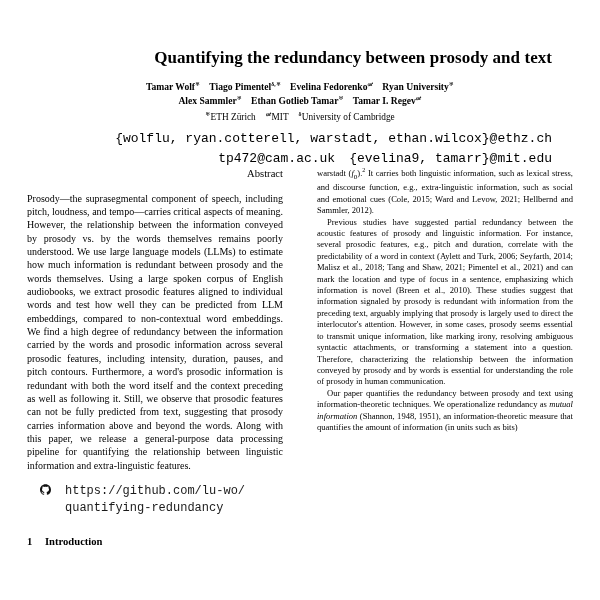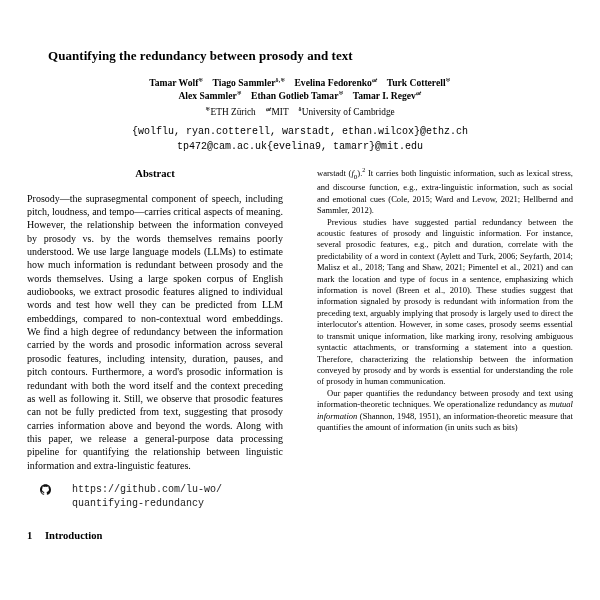--- a/index.html
+++ b/index.html
@@ -25,23 +25,23 @@
   }
 
   
   .title-block {
     padding: 0 48px;
     box-sizing: border-box;
   }
   .paper-title {
     margin: 0;
     padding-top: 48px;
-    font-size: 13px;
-    font-weight: bold;
-    text-align: left;
+    font-size: 17px;
+    font-weight: bold;
+    text-align: right;
     letter-spacing: 0.05px;
     line-height: 1.2;
   }
   .authors {
     margin-top: 12px;
     text-align: center;
     font-size: 9.6px;
     font-weight: bold;
     line-height: 1.42;
   }
@@ -62,27 +62,27 @@
     margin-top: 3px;
     text-align: center;
     font-size: 9.3px;
     line-height: 1.4;
   }
   .affiliation + .affiliation {
     margin-left: 10px;
   }
   .emails {
     margin-top: 5px;
-    text-align: center;
+    text-align: right;
     font-family: "Liberation Mono", "DejaVu Sans Mono", monospace;
-    font-size: 10px;
+    font-size: 13px;
     line-height: 1.55;
   }
   .email-line-2 span + span {
-    margin-left: 0;
+    margin-left: 14px;
   }
 
   
   .columns {
     position: absolute;
     top: 168px;
     left: 0;
     width: 600px;
     height: 432px;
     overflow: hidden;
@@ -93,22 +93,22 @@
     width: 256px;
     height: 432px;
     overflow: hidden;
   }
   .col-left  { left: 27px; }
   .col-right { left: 317px; }
 
   .abstract-heading {
     margin: 0;
     font-size: 10.6px;
-    font-weight: bold;
-    text-align: center;
+    font-weight: normal;
+    text-align: right;
     line-height: 1.2;
   }
   .abstract-body {
     margin-top: 11px;
     font-size: 10px;
     line-height: 1.335;
     text-align: justify;
     text-justify: inter-word;
     hyphens: manual;
   }
@@ -121,23 +121,23 @@
     padding-left: 13px;
   }
   .gh-icon {
     flex: 0 0 auto;
     width: 11px;
     height: 11px;
     margin-top: 1px;
   }
   .gh-icon svg { display: block; width: 11px; height: 11px; }
   .repo-url {
-    margin-left: 21px;
+    margin-left: 14px;
     font-family: "Liberation Mono", "DejaVu Sans Mono", monospace;
-    font-size: 10px;
+    font-size: 12px;
     line-height: 1.45;
     color: #1a1a1a;
     word-break: break-all;
   }
 
   .section-heading {
     margin: 0;
     padding-top: 18px;
     font-size: 10.6px;
     font-weight: bold;
@@ -165,21 +165,21 @@
 <body>
 
 <div class="page">
 
   <div class="title-block">
 
     <h1 class="paper-title">Quantifying the redundancy between prosody and text</h1>
 
     <div class="authors">
       <div>
-        <span class="author"><span>Tamar Wolf</span><span class="aff-mark">♅</span></span><span class="author"><span>Tiago Sammler</span><span class="aff-mark">δ,♅</span></span><span class="author"><span>Evelina Fedorenko</span><span class="aff-mark">㎠</span></span><span class="author"><span>Turk Cotterell</span><span class="aff-mark">♅</span></span>
+        <span class="author"><span>Tamar Wolf</span><span class="aff-mark">♅</span></span><span class="author"><span>Tiago Pimentel</span><span class="aff-mark">δ,♅</span></span><span class="author"><span>Evelina Fedorenko</span><span class="aff-mark">㎠</span></span><span class="author"><span>Ryan University</span><span class="aff-mark">♅</span></span>
       </div>
       <div>
         <span class="author"><span>Alex Sammler</span><span class="aff-mark">♅</span></span><span class="author"><span>Ethan Gotlieb Tamar</span><span class="aff-mark">♅</span></span><span class="author"><span>Tamar I. Regev</span><span class="aff-mark">㎠</span></span>
       </div>
     </div>
 
     <div class="affiliations">
       <span class="affiliation"><span class="aff-mark">♅</span><span>ETH Zürich</span></span><span class="affiliation"><span class="aff-mark">㎠</span><span>MIT</span></span><span class="affiliation"><span class="aff-mark">δ</span><span>University of Cambridge</span></span>
     </div>
 

